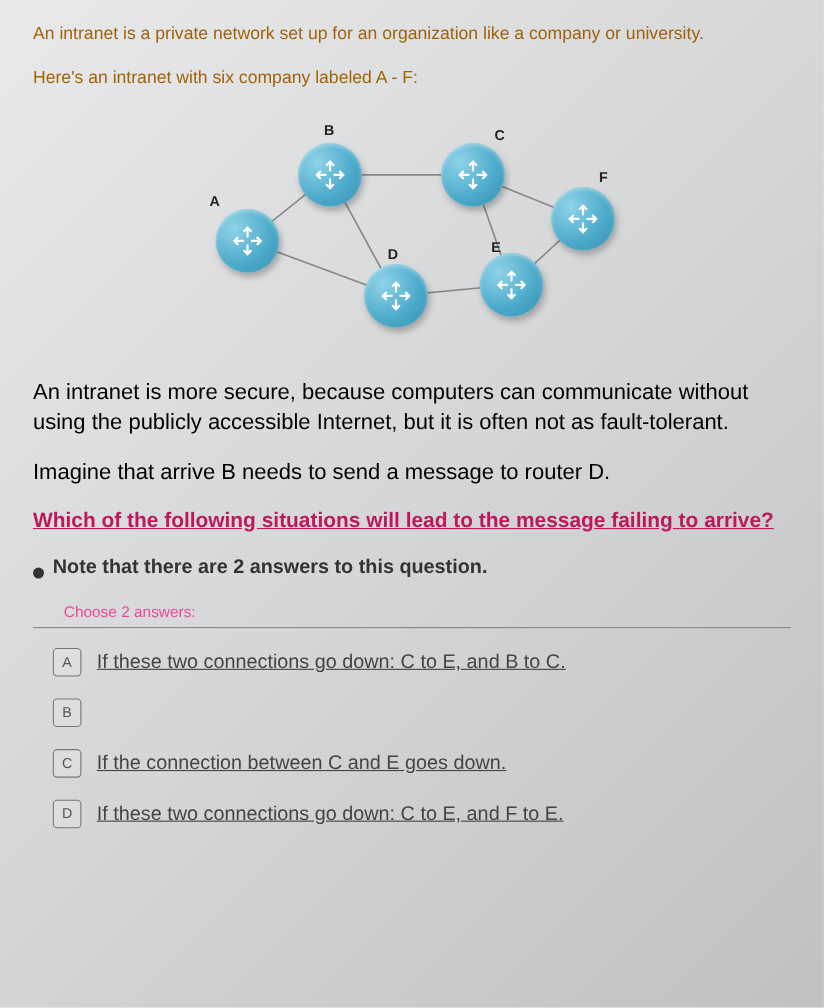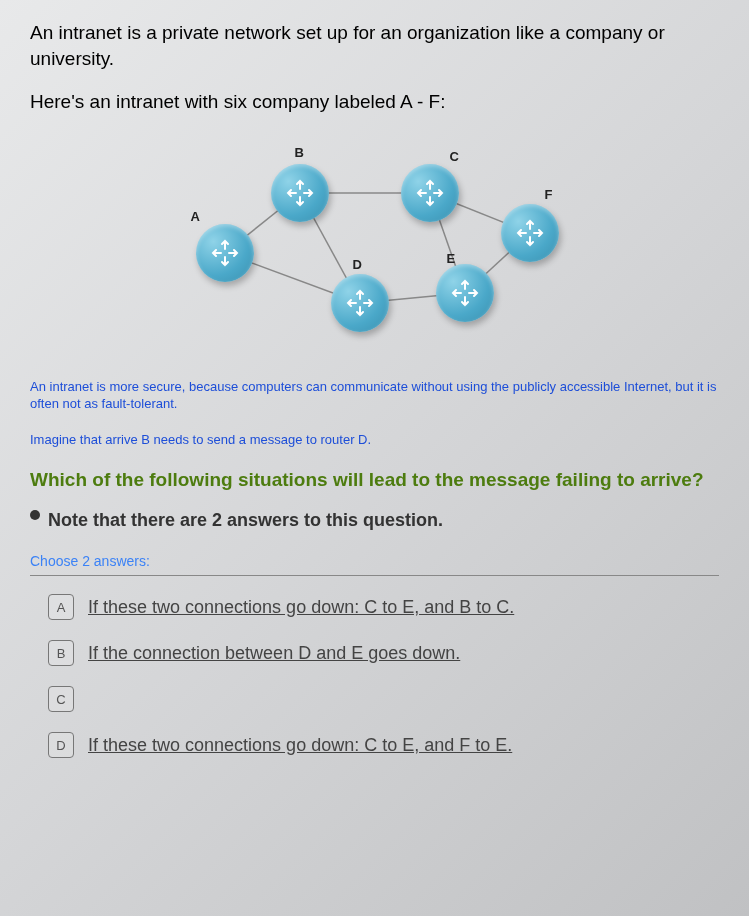--- a/index.html
+++ b/index.html
@@ -6,22 +6,22 @@
   body {
     width: 749px;
     height: 916px;
     background: linear-gradient(135deg, #e8e9ea 0%, #d5d6d8 50%, #c0c1c3 100%);
     font-family: Arial, Helvetica, sans-serif;
     color: #333;
     padding: 20px 30px;
     overflow: hidden;
   }
   .intro-text {
-    font-size: 19px;
-    color: #000000;
+    font-size: 16px;
+    color: #a16207;
     line-height: 1.35;
     margin-bottom: 18px;
   }
   .diagram-wrap {
     width: 100%;
     display: flex;
     justify-content: center;
     margin: 10px 0 25px 0;
   }
   .diagram {
@@ -45,54 +45,56 @@
     justify-content: center;
   }
   .router svg { width: 36px; height: 36px; }
   .router-label {
     position: absolute;
     font-size: 13px;
     font-weight: bold;
     color: #222;
   }
   .body-text {
-    font-size: 13px;
-    color: #1d4ed8;
+    font-size: 20px;
+    color: #000000;
     line-height: 1.35;
     margin-bottom: 18px;
   }
   .question-text {
     font-size: 19px;
-    color: #4d7c0f;
+    color: #be185d;
     font-weight: bold;
     line-height: 1.35;
     margin-bottom: 18px;
+    text-decoration: underline;
   }
   .note-row {
     display: flex;
-    align-items: flex-start;
+    align-items: flex-end;
     gap: 8px;
     margin-bottom: 22px;
   }
   .bullet {
     width: 10px;
     height: 10px;
     border-radius: 50%;
     background: #333;
     flex-shrink: 0;
   }
   .note-text {
     font-size: 18px;
     color: #333;
     font-weight: bold;
   }
   .choose-label {
     font-size: 14px;
-    color: #3b82f6;
+    color: #ec4899;
     margin-bottom: 6px;
+    margin-left: 28px;
   }
   .divider {
     border: none;
     border-top: 1.5px solid #888;
     margin-bottom: 18px;
   }
   .answers {
     padding-left: 18px;
   }
   .answer-row {
@@ -227,22 +229,22 @@
 <p class="choose-label">Choose 2 answers:</p>
 <hr class="divider">
 
 <div class="answers">
   <div class="answer-row">
     <div class="answer-box">A</div>
     <span class="answer-text">If these two connections go down: C to E, and B to C.</span>
   </div>
   <div class="answer-row">
     <div class="answer-box">B</div>
-    <span class="answer-text">If the connection between D and E goes down.</span>
   </div>
   <div class="answer-row">
     <div class="answer-box">C</div>
+    <span class="answer-text">If the connection between C and E goes down.</span>
   </div>
   <div class="answer-row">
     <div class="answer-box">D</div>
     <span class="answer-text">If these two connections go down: C to E, and F to E.</span>
   </div>
 </div>
 
 </body></html>

